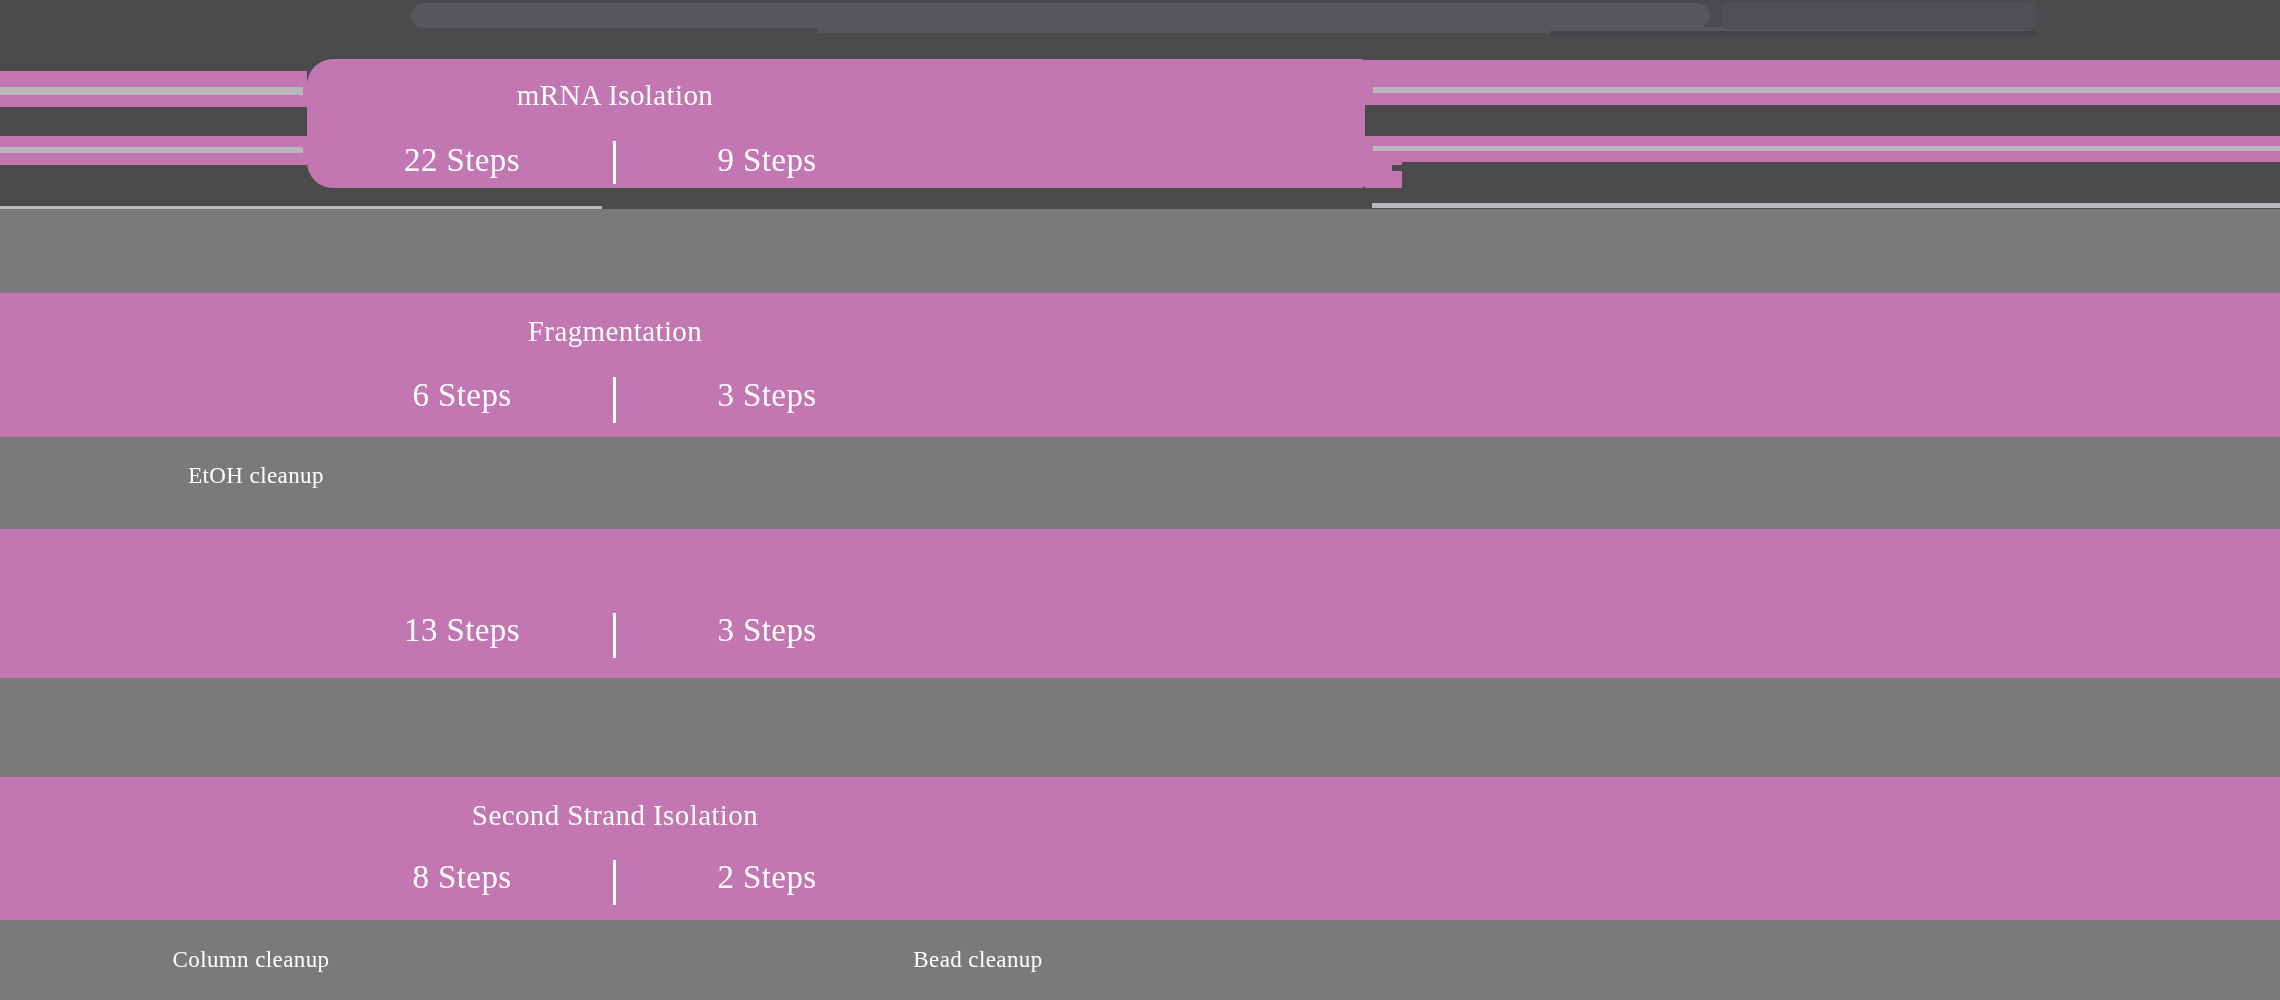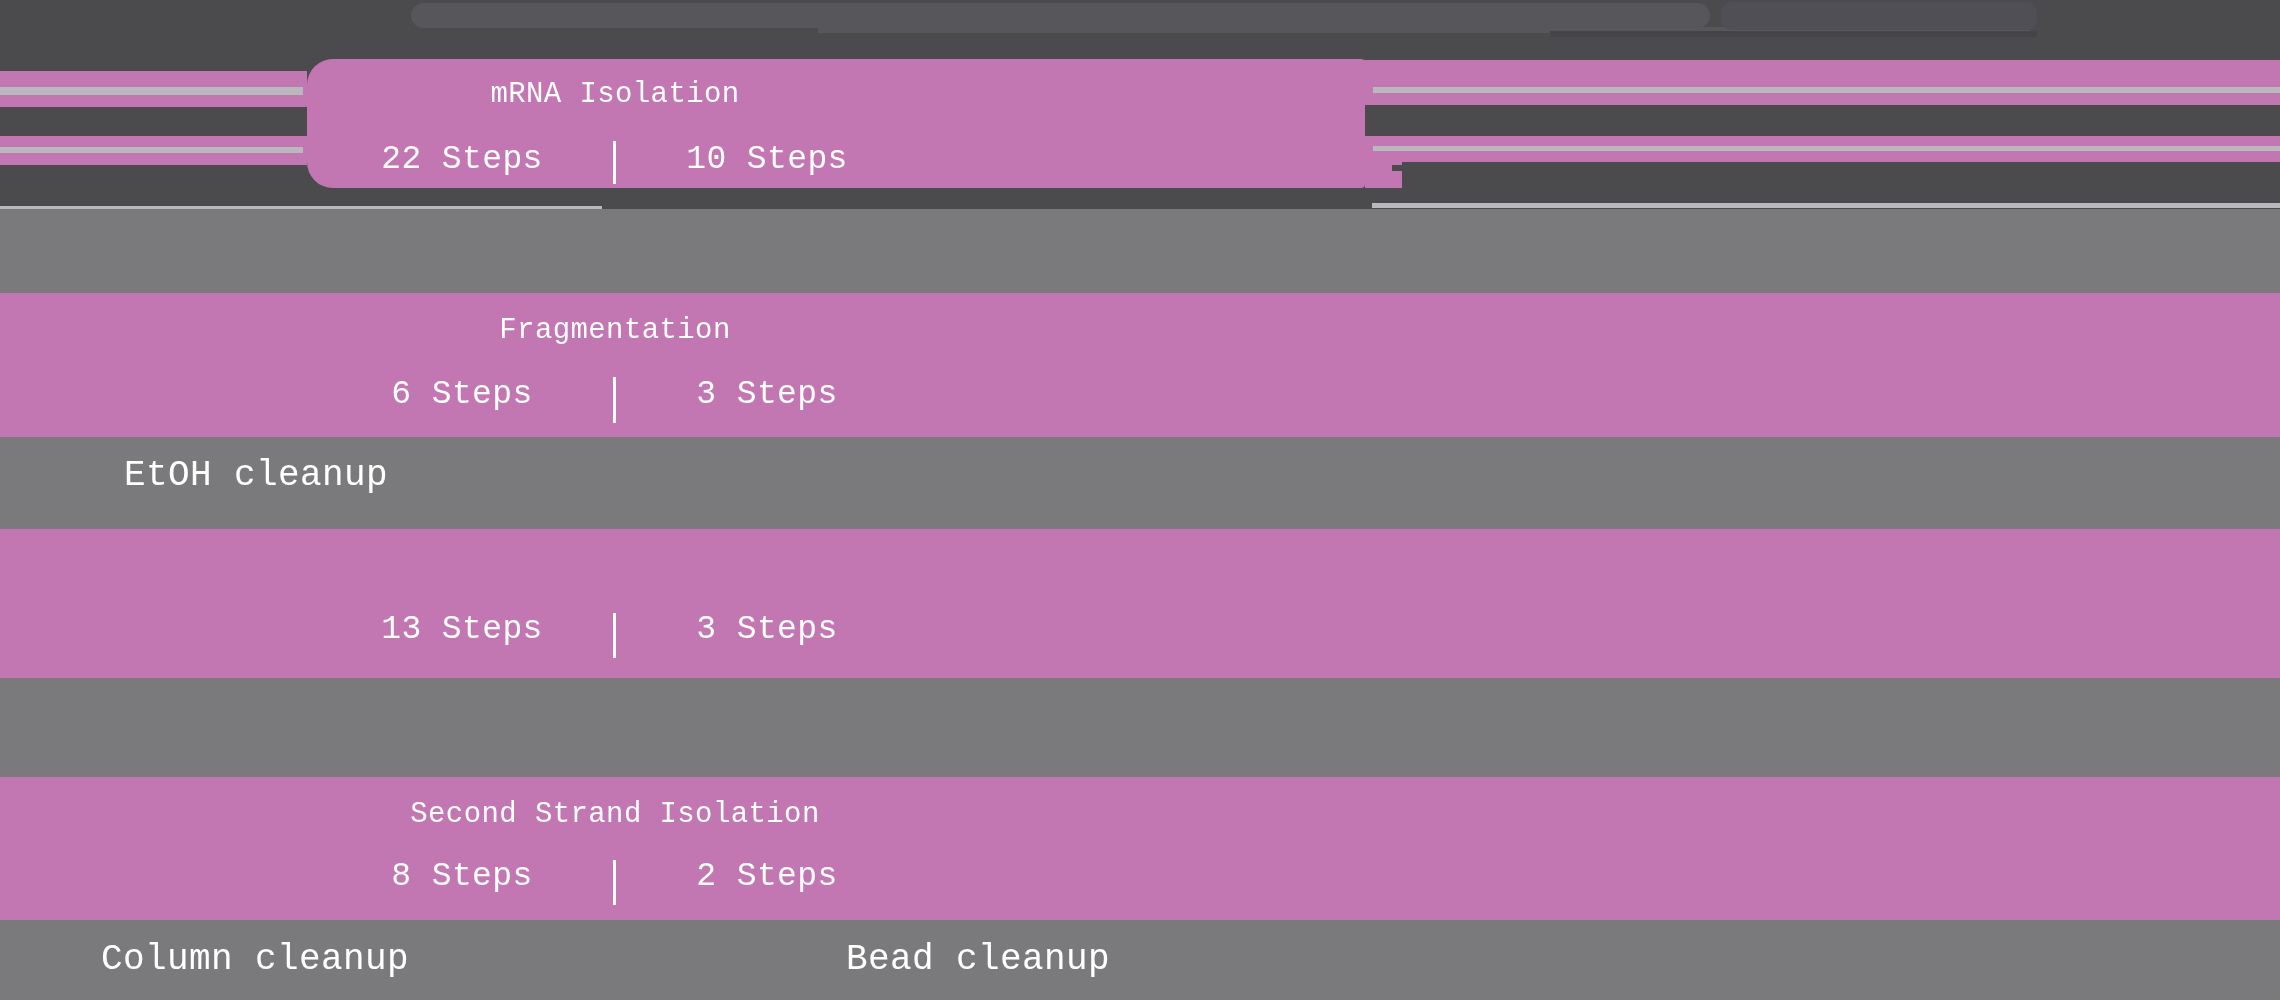--- a/index.html
+++ b/index.html
@@ -2,42 +2,42 @@
 <html><head>
 <meta charset="utf-8">
 <style>
   html, body { margin: 0; padding: 0; background: #222; }
   #canvas {
     position: relative;
     width: 2280px;
     height: 1000px;
     background: #4b4b4d;
     overflow: hidden;
-    font-family: Liberation Mono, monospace;
+    font-family: Liberation Serif, serif;
   }
   .abs { position: absolute; }
   
   .pink   { background: #c276b2; }
   .gray   { background: #7a7a7c; }
   .silver { background: #b9b9bd; }
   .dark   { background: #4b4b4d; }
   .chrome-light  { background: #56565b; }
   .chrome-mid    { background: #4f4f55; }
   .chrome-shadow { background: #454549; }
   .txt {
     position: absolute;
     color: #ffffff;
     font-weight: 500;
     letter-spacing: 0.4px;
     text-align: center;
     white-space: nowrap;
   }
   .stage-title { font-size: 29px; line-height: 34px; }
   .steps-label { font-size: 33px; line-height: 34px; }
-  .cleanup-label { font-size: 36px; line-height: 34px; }
+  .cleanup-label { font-size: 23px; line-height: 34px; }
   .v-divider { position: absolute; width: 3px; background: #ffffff; }
 </style>
 </head>
 <body>
 
 <div id="canvas">
 
   <div class="abs chrome-light" style="left:411px; top:3px; width:1299px; height:25px; border-radius:13px;"></div>
   <div class="abs chrome-light" style="left:818px; top:27px; width:1212px; height:6px;"></div>
   <div class="abs chrome-mid" style="left:1721px; top:2px; width:316px; height:28px; border-radius:10px;"></div>
@@ -53,21 +53,21 @@
   <div class="abs pink" style="left:1363px; top:136px; width:917px; height:26px;"></div>
   <div class="abs silver" style="left:1373px; top:146px; width:907px; height:5px;"></div>
 
   <div class="abs pink" style="left:307px; top:59px; width:1058px; height:129px; border-radius:26px 4px 4px 26px;"></div>
   <div class="abs pink" style="left:1365px; top:162px; width:37px; height:26px;"></div>
   <div class="abs dark" style="left:1392px; top:165px; width:147px; height:6px;"></div>
 
   <div class="txt stage-title" style="left:365px; top:78px; width:500px;">mRNA Isolation</div>
   <div class="txt steps-label" style="left:312px; top:143px; width:300px;">22 Steps</div>
   <div class="v-divider" style="left:613px; top:141px; height:43px;"></div>
-  <div class="txt steps-label" style="left:617px; top:143px; width:300px;">10 Steps</div>
+  <div class="txt steps-label" style="left:617px; top:143px; width:300px;">9 Steps</div>
 
   <div class="abs silver" style="left:0; top:206px; width:602px; height:5px;"></div>
   <div class="abs silver" style="left:1372px; top:203px; width:908px; height:5px;"></div>
 
   <div class="abs gray" style="left:0; top:209px; width:2280px; height:84px;"></div>
 
   <div class="abs pink" style="left:0; top:293px; width:2280px; height:144px;"></div>
   <div class="txt stage-title" style="left:365px; top:314px; width:500px;">Fragmentation</div>
   <div class="txt steps-label" style="left:312px; top:378px; width:300px;">6 Steps</div>
   <div class="v-divider" style="left:613px; top:377px; height:46px;"></div>

